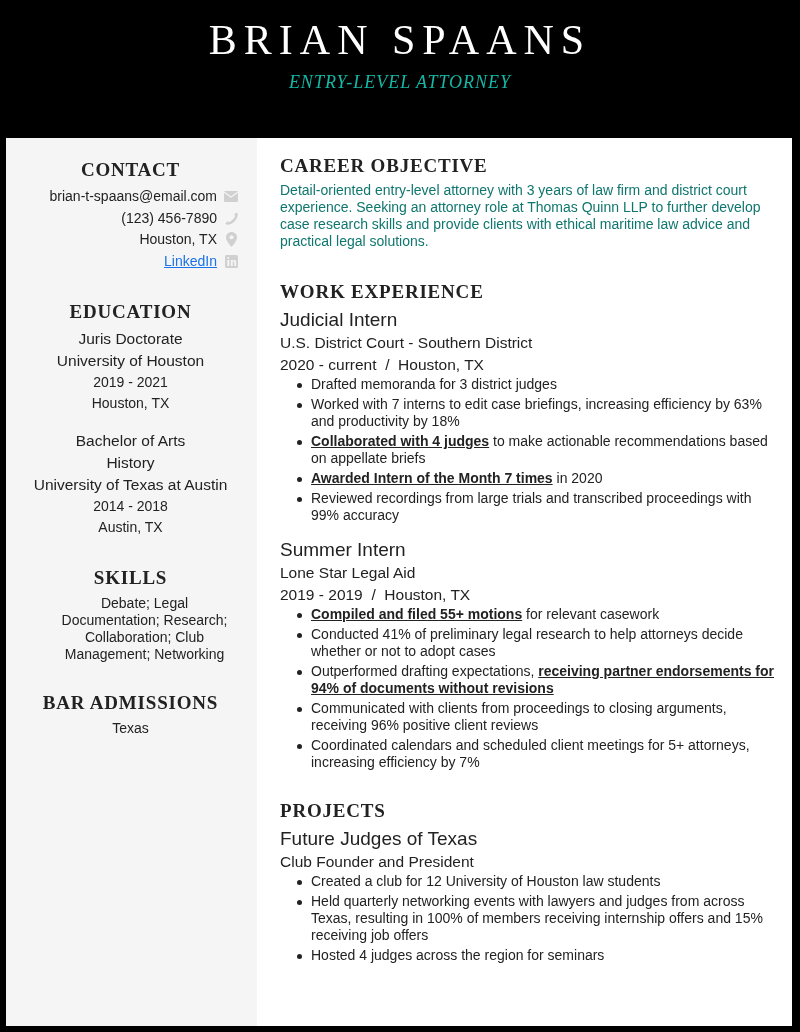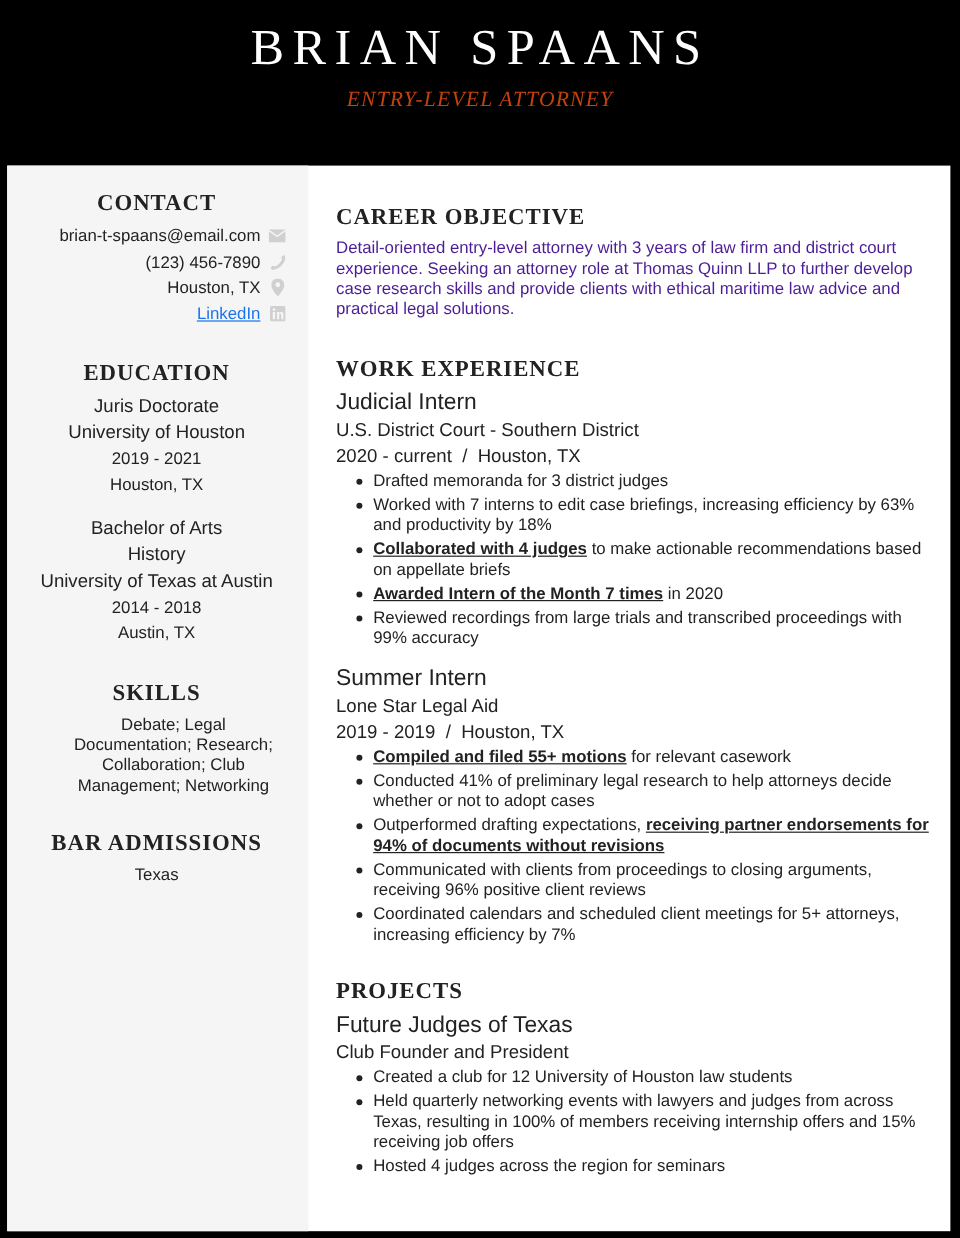--- a/index.html
+++ b/index.html
@@ -1,31 +1,31 @@
 <!DOCTYPE html>
 <html><head>
 <meta charset="utf-8">
 <style>
   * { box-sizing: border-box; margin: 0; padding: 0; }
   html, body { width: 800px; height: 1032px; background: #000; overflow: hidden; }
   body { font-family: "Liberation Sans", "DejaVu Sans", sans-serif; color: #222; position: relative; }
   .header { position: absolute; left: 0; top: 0; width: 800px; height: 138px; background: #000; text-align: center; color: #fff; }
   .name { font-family: "Liberation Serif", "DejaVu Serif", serif; font-size: 42px; letter-spacing: 7px; font-weight: normal; padding-top: 16px; line-height: 48px; }
-  .title { font-family: "Liberation Serif", "DejaVu Serif", serif; font-style: italic; font-size: 18px; letter-spacing: 1px; margin-top: 8px; color: #c2410c; }
+  .title { font-family: "Liberation Serif", "DejaVu Serif", serif; font-style: italic; font-size: 18px; letter-spacing: 1px; margin-top: 8px; color: #14b8a6; }
   .page { position: absolute; left: 6px; top: 138px; width: 786px; height: 888px; background: #fff; }
   .sidebar { position: absolute; left: 0; top: 0; width: 251px; height: 100%; background: #f5f5f5; padding: 20px 18px 0 16px; text-align: center; }
-  .main { position: absolute; left: 274px; top: 32px; width: 500px; }
+  .main { position: absolute; left: 274px; top: 16px; width: 500px; }
   .sec-h { font-family: "Liberation Serif", "DejaVu Serif", serif; font-weight: bold; font-size: 19px; letter-spacing: 0.8px; color: #222; line-height: 24px; }
   .side-line { font-size: 14px; line-height: 21.5px; color: #222; }
   .contact-row { display: flex; justify-content: flex-end; align-items: center; font-size: 14px; line-height: 21.5px; }
   .contact-row .ico { width: 16px; height: 16px; margin-left: 6px; display: inline-flex; align-items: center; justify-content: center; color: #c8c8c8; }
   .contact-row a { color: #1a73e8; text-decoration: underline; }
   .edu-block .l1 { font-size: 15.5px; line-height: 22px; }
   .edu-block .l2 { font-size: 14px; line-height: 21px; }
-  .para { font-size: 14px; line-height: 17px; color: #4c1d95; margin-top: 4px; }
+  .para { font-size: 14px; line-height: 17px; color: #0f766e; margin-top: 4px; }
   .job-title { font-size: 19px; line-height: 24px; color: #222; margin-top: 6px; }
   .job-org { font-size: 15.5px; line-height: 22px; }
   .job-meta { font-size: 15.5px; line-height: 22px; }
   ul.bullets { list-style: none; margin-left: 14px; }
   ul.bullets li { position: relative; padding-left: 17px; font-size: 14px; line-height: 17px; margin-bottom: 3px; }
   ul.bullets li::before { content: ""; position: absolute; left: 3px; top: 7px; width: 5px; height: 5px; border-radius: 50%; background: #222; }
   .hl { font-weight: bold; text-decoration: underline; }
 </style>
 </head>
 <body>

